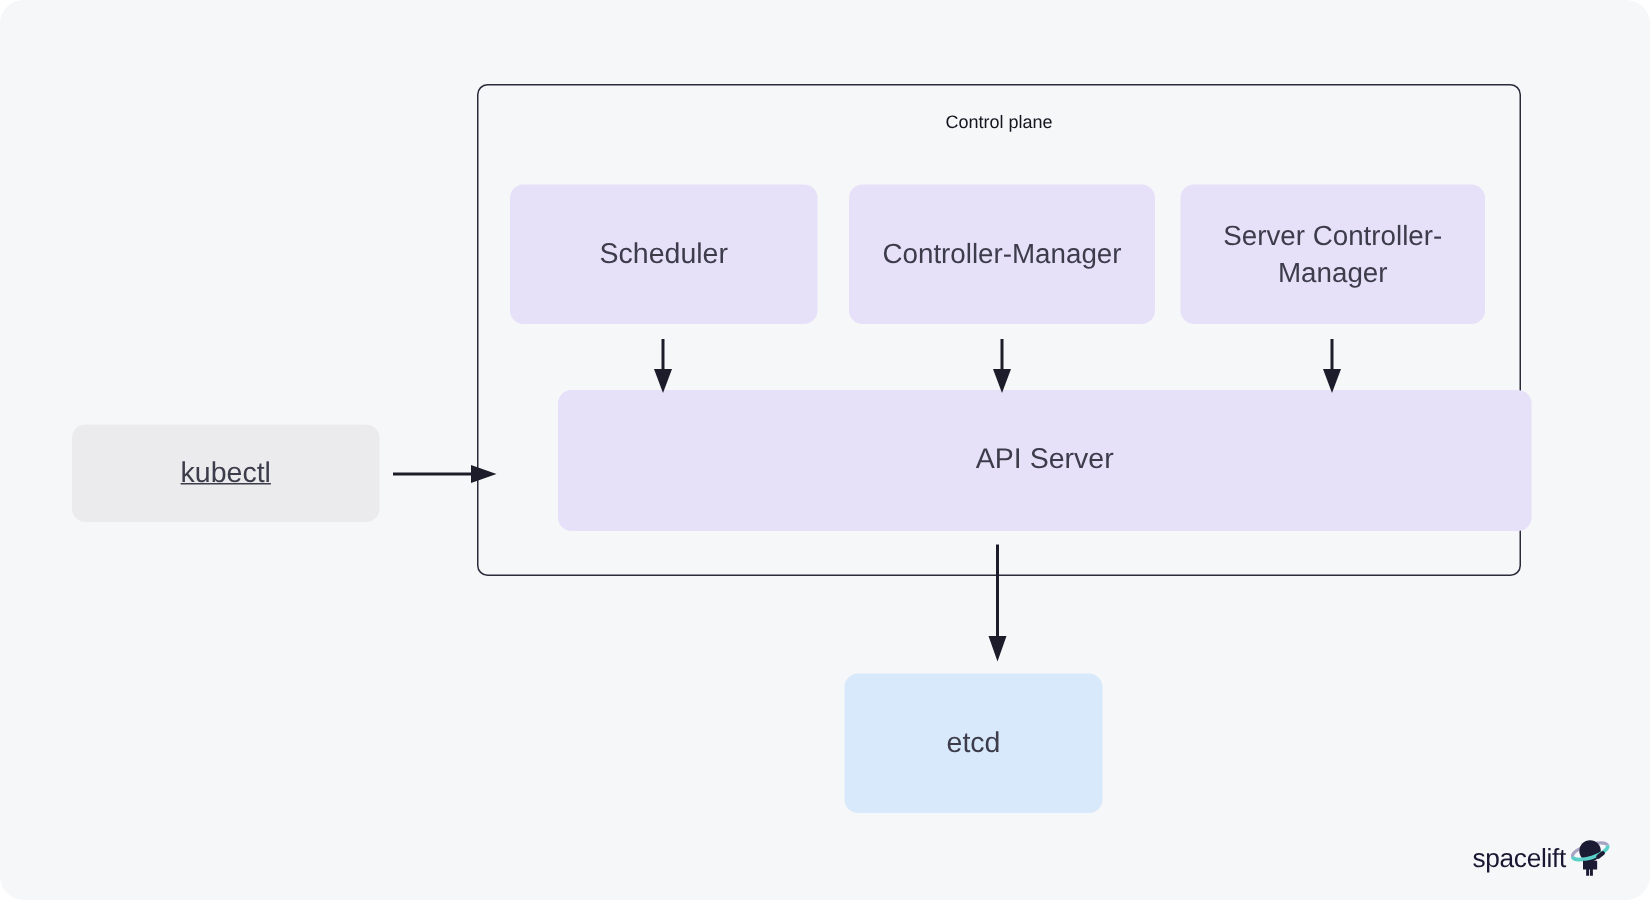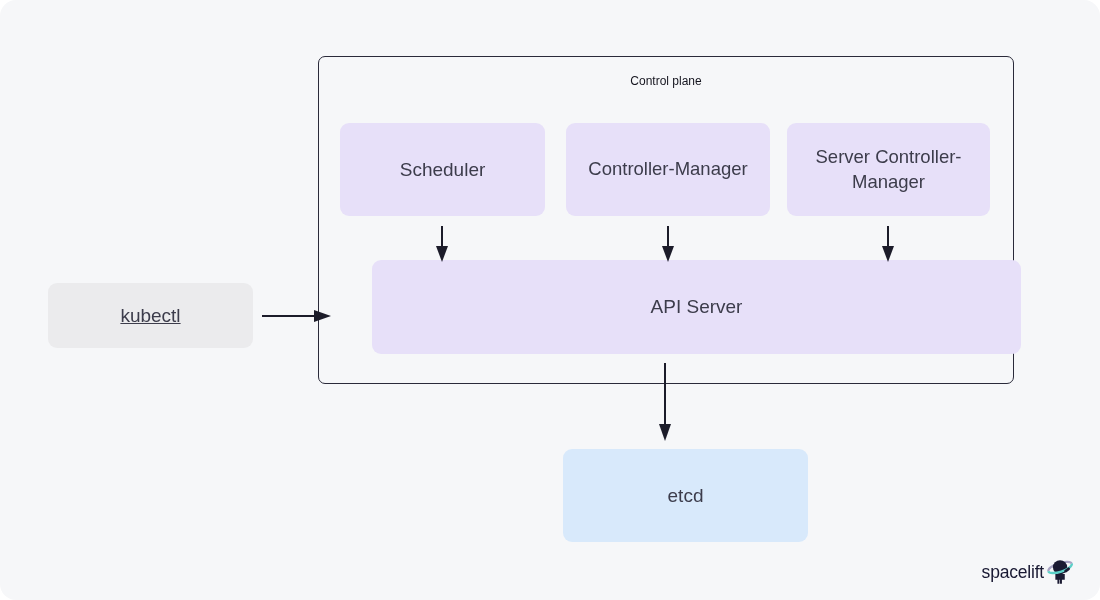--- a/index.html
+++ b/index.html
@@ -52,21 +52,21 @@
     font-size: 12px;
     font-weight: 500;
     color: #15151f;
   }
 
   #node-scheduler   { left: 340px; top: 123px; width: 205px; height: 93px; }
   #node-ctrl-mgr    { left: 566px; top: 123px; width: 204px; height: 93px; font-size: 18.5px; }
   #node-cloud-cm    { left: 787px; top: 123px; width: 203px; height: 93px; font-size: 18.5px; }
   #node-api-server  { left: 340px; top: 260px; width: 649px; height: 94px; margin-left: 32px; }
   #node-kubectl     { left: 48px;  top: 283px; width: 205px; height: 65px; }
-  #node-etcd        { left: 563px; top: 449px; width: 245px; height: 93px; }
+  #node-etcd        { left: 563px; top: 449px; width: 172px; height: 93px; }
 
   .arrows-layer {
     position: absolute;
     left: 0; top: 0;
     width: 1100px;
     height: 600px;
     pointer-events: none;
   }
 
   .logo {

